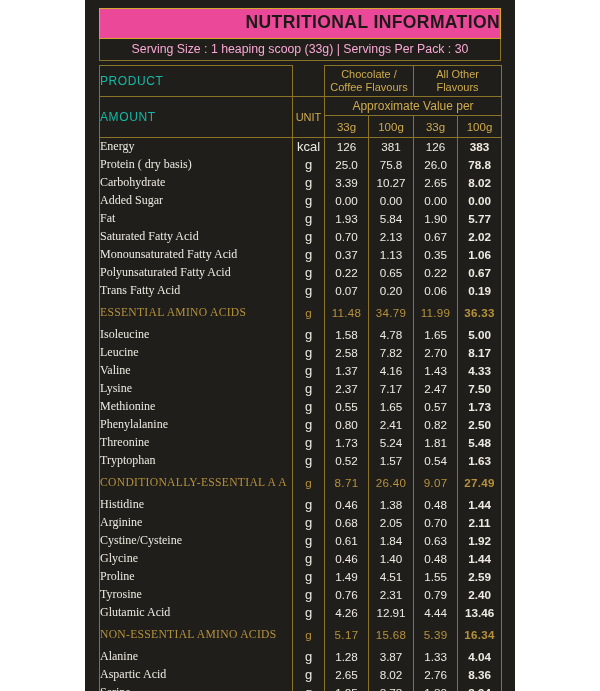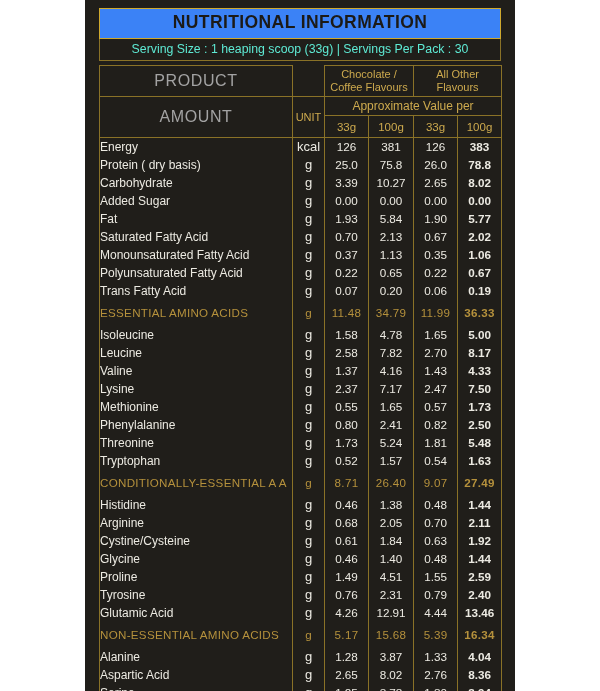--- a/index.html
+++ b/index.html
@@ -24,35 +24,35 @@
   }
   #inner {
     position: absolute;
     left: 14px;
     top: 8px;
     width: 402px;
   }
 
   
   .title-banner {
-    background: #3b82f6;
+    background: #ec4899;
     border: 1px solid #cfa92e;
     color: #1c1a16;
     font-size: 17.5px;
     font-weight: bold;
     letter-spacing: 0.4px;
-    text-align: center;
+    text-align: right;
     padding: 5px 0 6px 0;
     line-height: 1;
   }
   .serving-bar {
     border-left: 1px solid #8a7227;
     border-right: 1px solid #8a7227;
     border-bottom: 1px solid #8a7227;
-    color: #5eead4;
+    color: #f9a8d4;
     font-size: 12.3px;
     text-align: center;
     padding: 4px 0 5px 0;
     line-height: 1;
   }
 
   
   table.nutri {
     border-collapse: collapse;
     width: 402px;
@@ -61,24 +61,24 @@
   }
   table.nutri td, table.nutri th {
     border: 1px solid #8a7227;
     padding: 0;
     font-weight: normal;
     vertical-align: middle;
   }
 
   
   .h-product, .h-amount {
-    color: #a3a3a3;
-    font-size: 16px;
+    color: #14b8a6;
+    font-size: 12px;
     letter-spacing: 0.6px;
-    text-align: center;
+    text-align: left;
     padding-left: 6px;
     height: 30px;
   }
   .h-flavour {
     color: #cdaa4e;
     font-size: 11px;
     text-align: center;
     line-height: 1.15;
     height: 30px;
   }
@@ -139,20 +139,21 @@
   .nutri tbody td.cell-unit,
   .nutri tbody td.cell-val {
     border-left: 1px solid #8a7227;
   }
   .nutri tbody td.v-last {
     border-right: 1px solid #8a7227;
     font-weight: bold;
   }
   .nutri tbody td.cell-name {
     border-left: 1px solid #8a7227;
+    font-family: Liberation Serif, serif;
   }
   .nutri tbody tr.first-body td { border-top: 1px solid #8a7227; }
 </style>
 </head>
 <body>
 
 <div id="panel">
   <div id="inner">
 
     <div class="title-banner">NUTRITIONAL INFORMATION</div>

